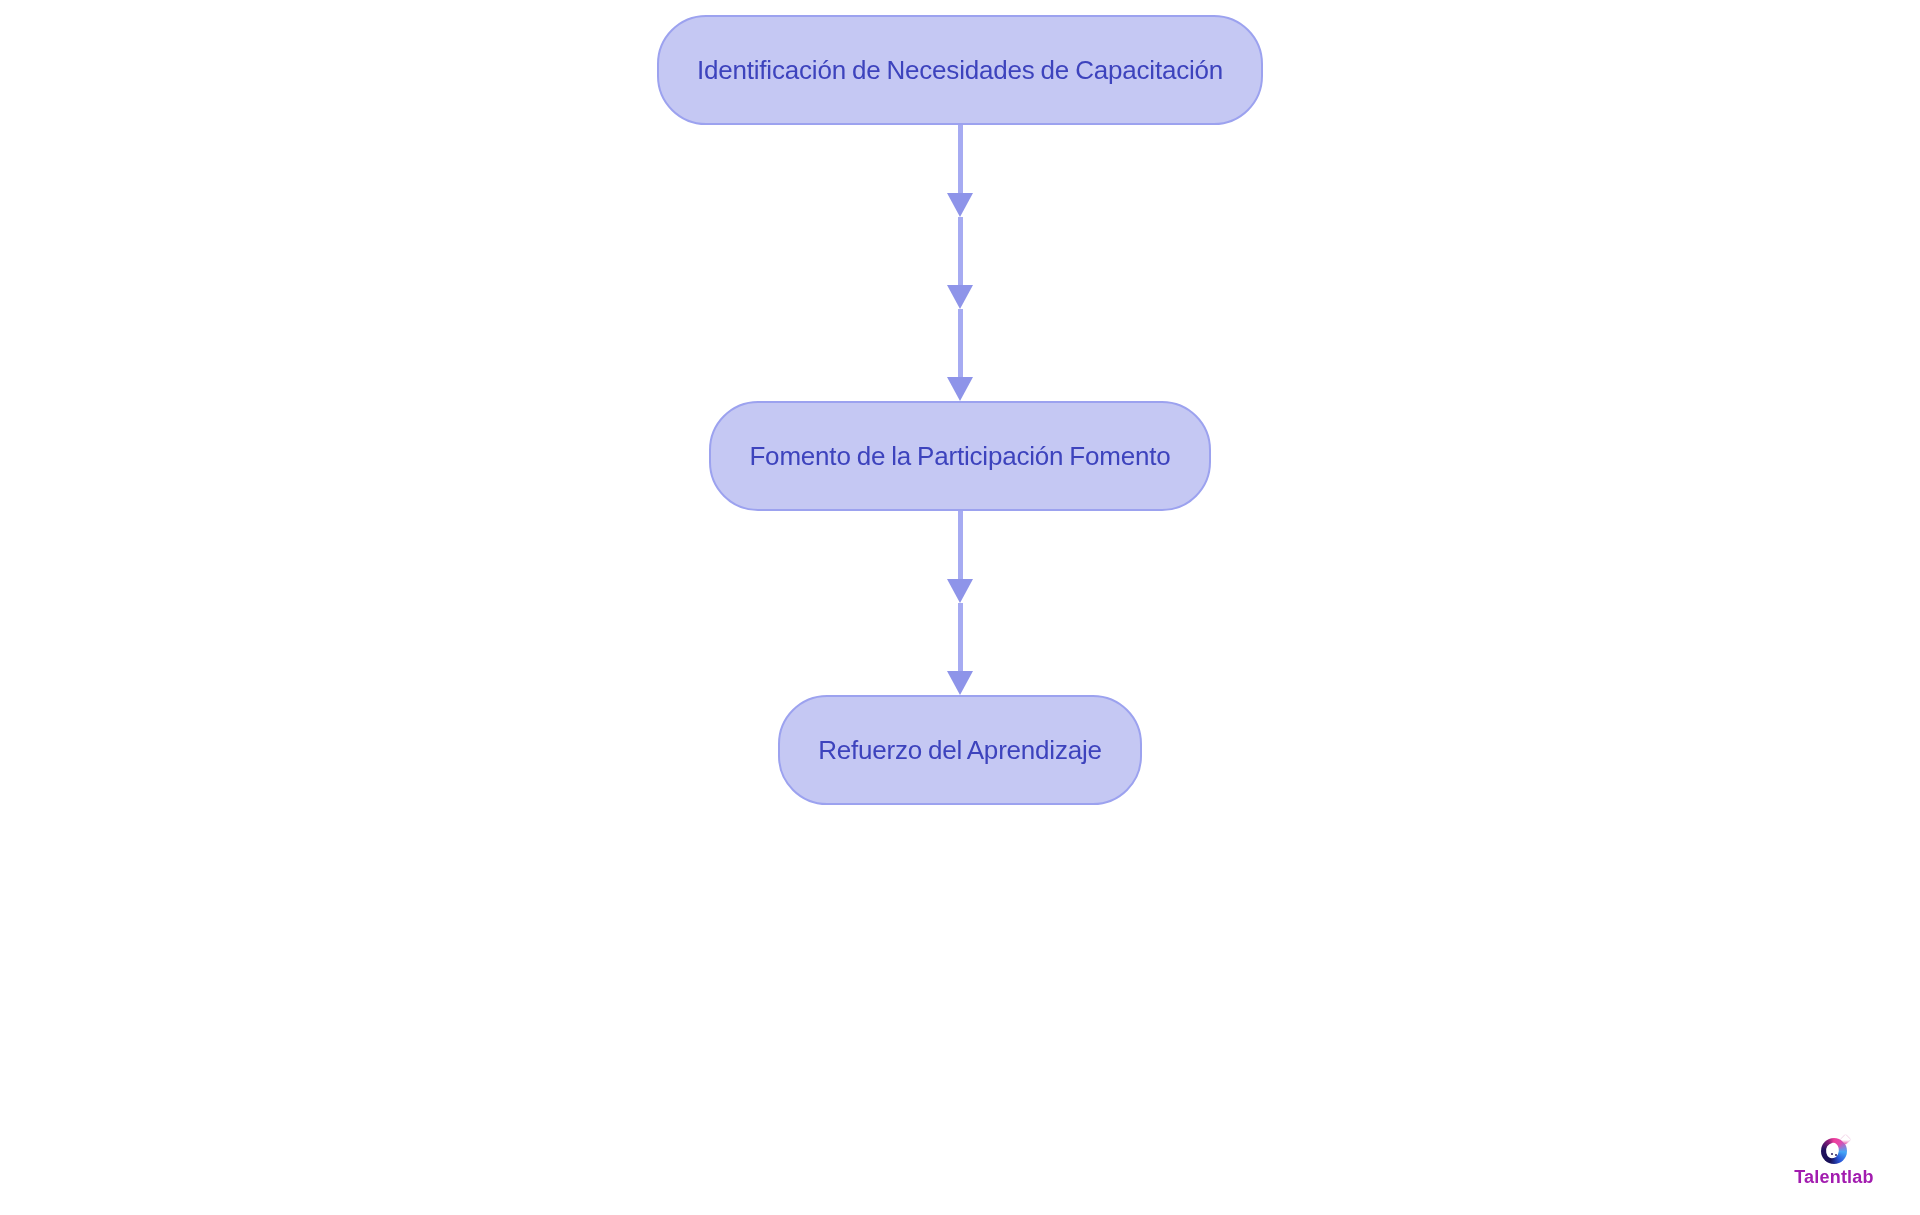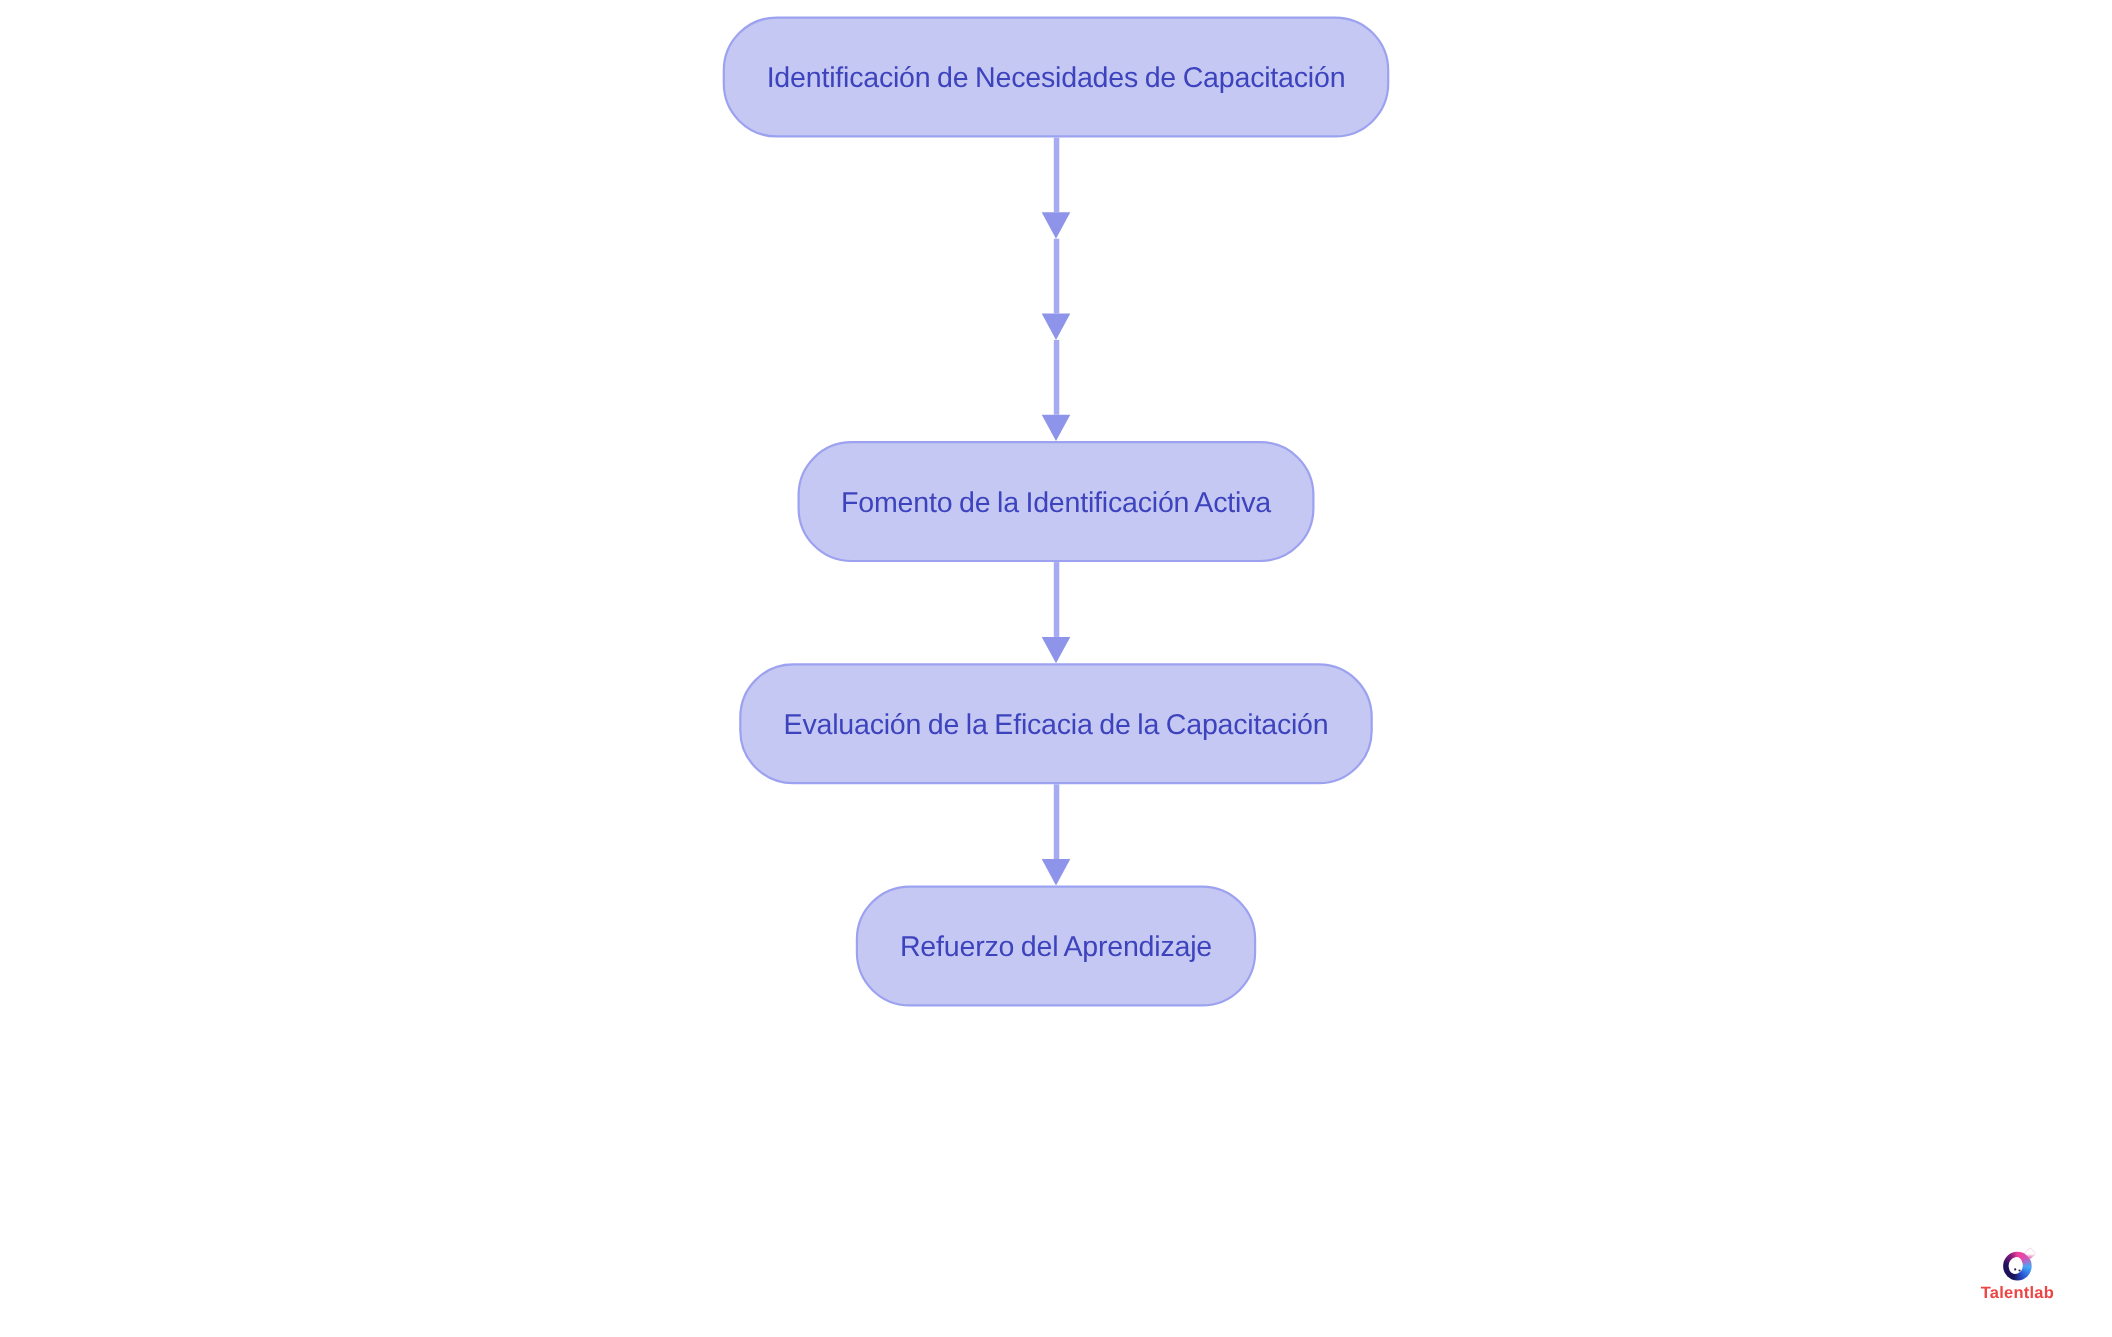--- a/index.html
+++ b/index.html
@@ -110,23 +110,23 @@
     right: -2px;
     top: -2px;
     width: 7px;
     height: 7px;
     transform: rotate(45deg);
     background: linear-gradient(135deg, #ffffff 55%, #e94aa0 100%);
     border-radius: 1px;
     box-shadow: 0 0 1px #c2308f;
   }
   .logo-text {
-    font-size: 15px;
+    font-size: 18px;
     font-weight: bold;
-    color: #ef4444;
+    color: #a21caf;
     letter-spacing: 0.2px;
     white-space: nowrap;
   }
 </style>
 </head>
 <body>
 
 <div class="canvas">
 
   <div class="flow">
@@ -146,31 +146,28 @@
       <div class="arrow-head"></div>
     </div>
 
 
     <div class="arrow">
       <div class="arrow-shaft"></div>
       <div class="arrow-head"></div>
     </div>
 
     <div class="node">
-      <span class="node-label">Fomento de la Identificación Activa</span>
+      <span class="node-label">Fomento de la Participación Fomento</span>
     </div>
 
     <div class="arrow">
       <div class="arrow-shaft"></div>
       <div class="arrow-head"></div>
     </div>
 
-    <div class="node">
-      <span class="node-label">Evaluación de la Eficacia de la Capacitación</span>
-    </div>
 
     <div class="arrow">
       <div class="arrow-shaft"></div>
       <div class="arrow-head"></div>
     </div>
 
     <div class="node">
       <span class="node-label">Refuerzo del Aprendizaje</span>
     </div>
 

